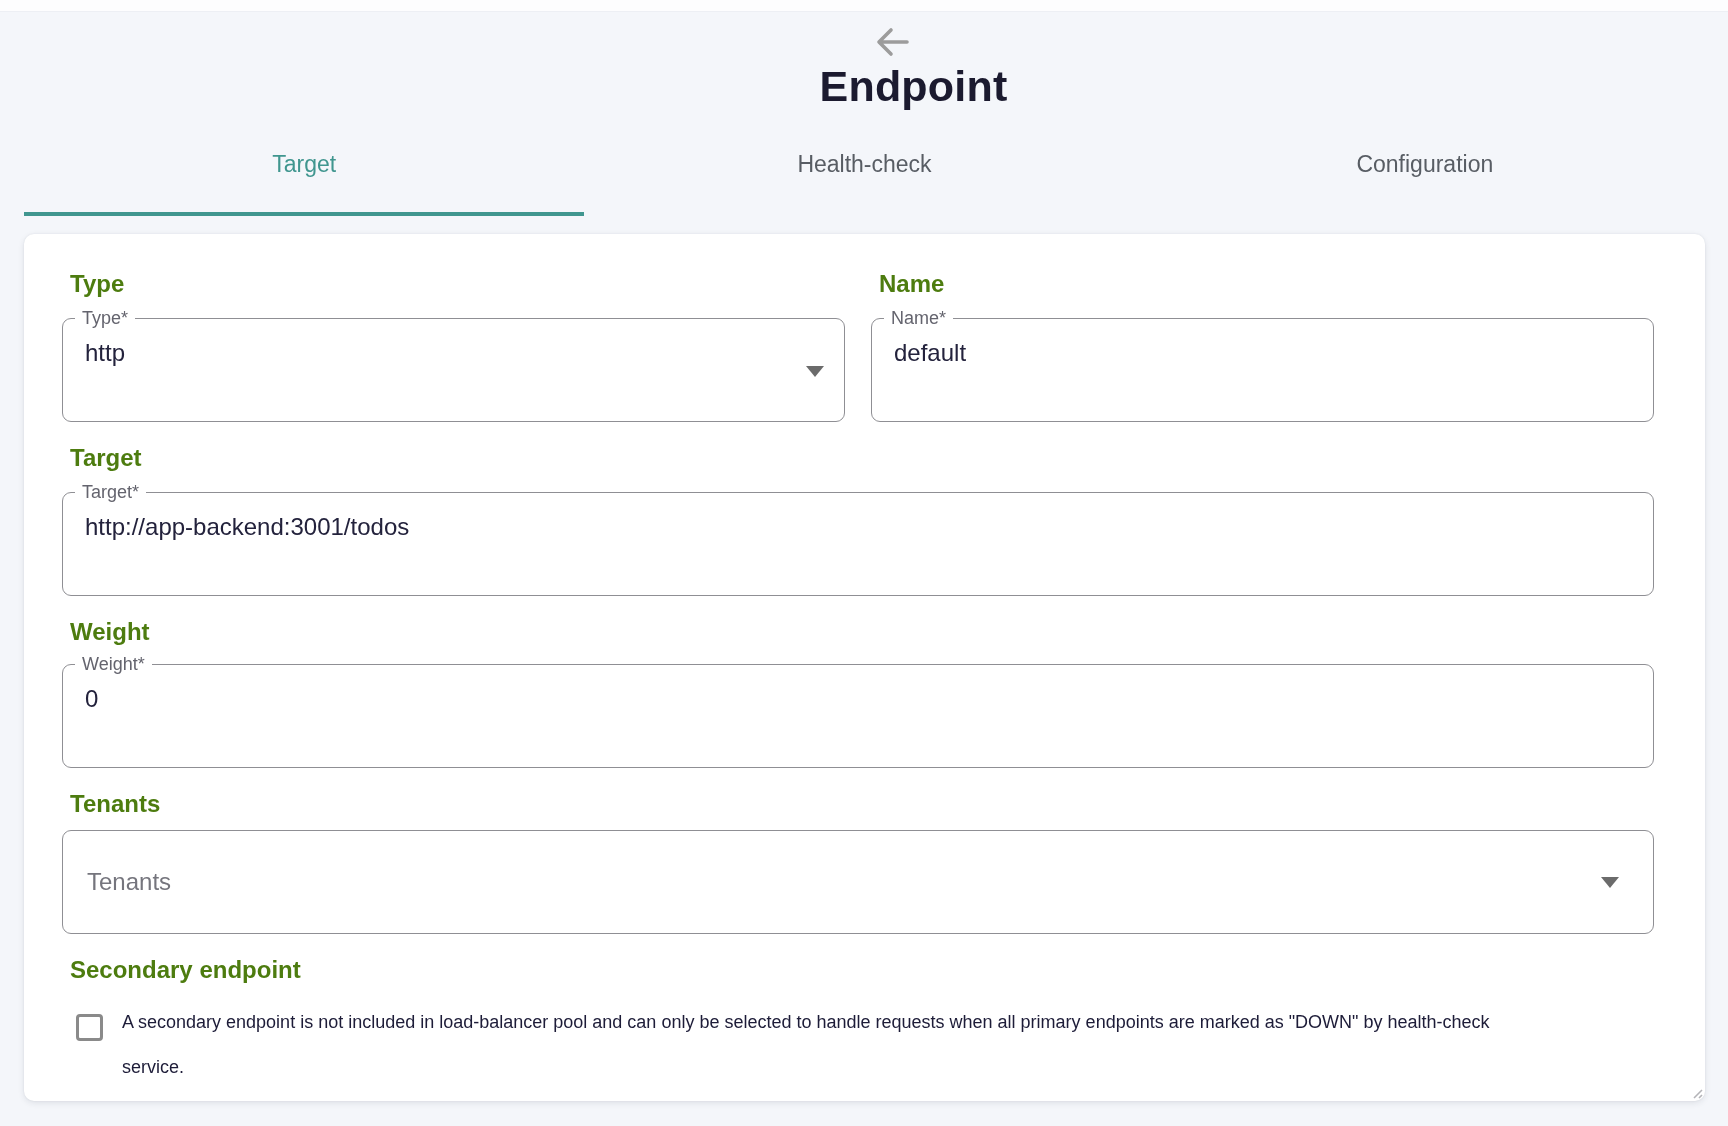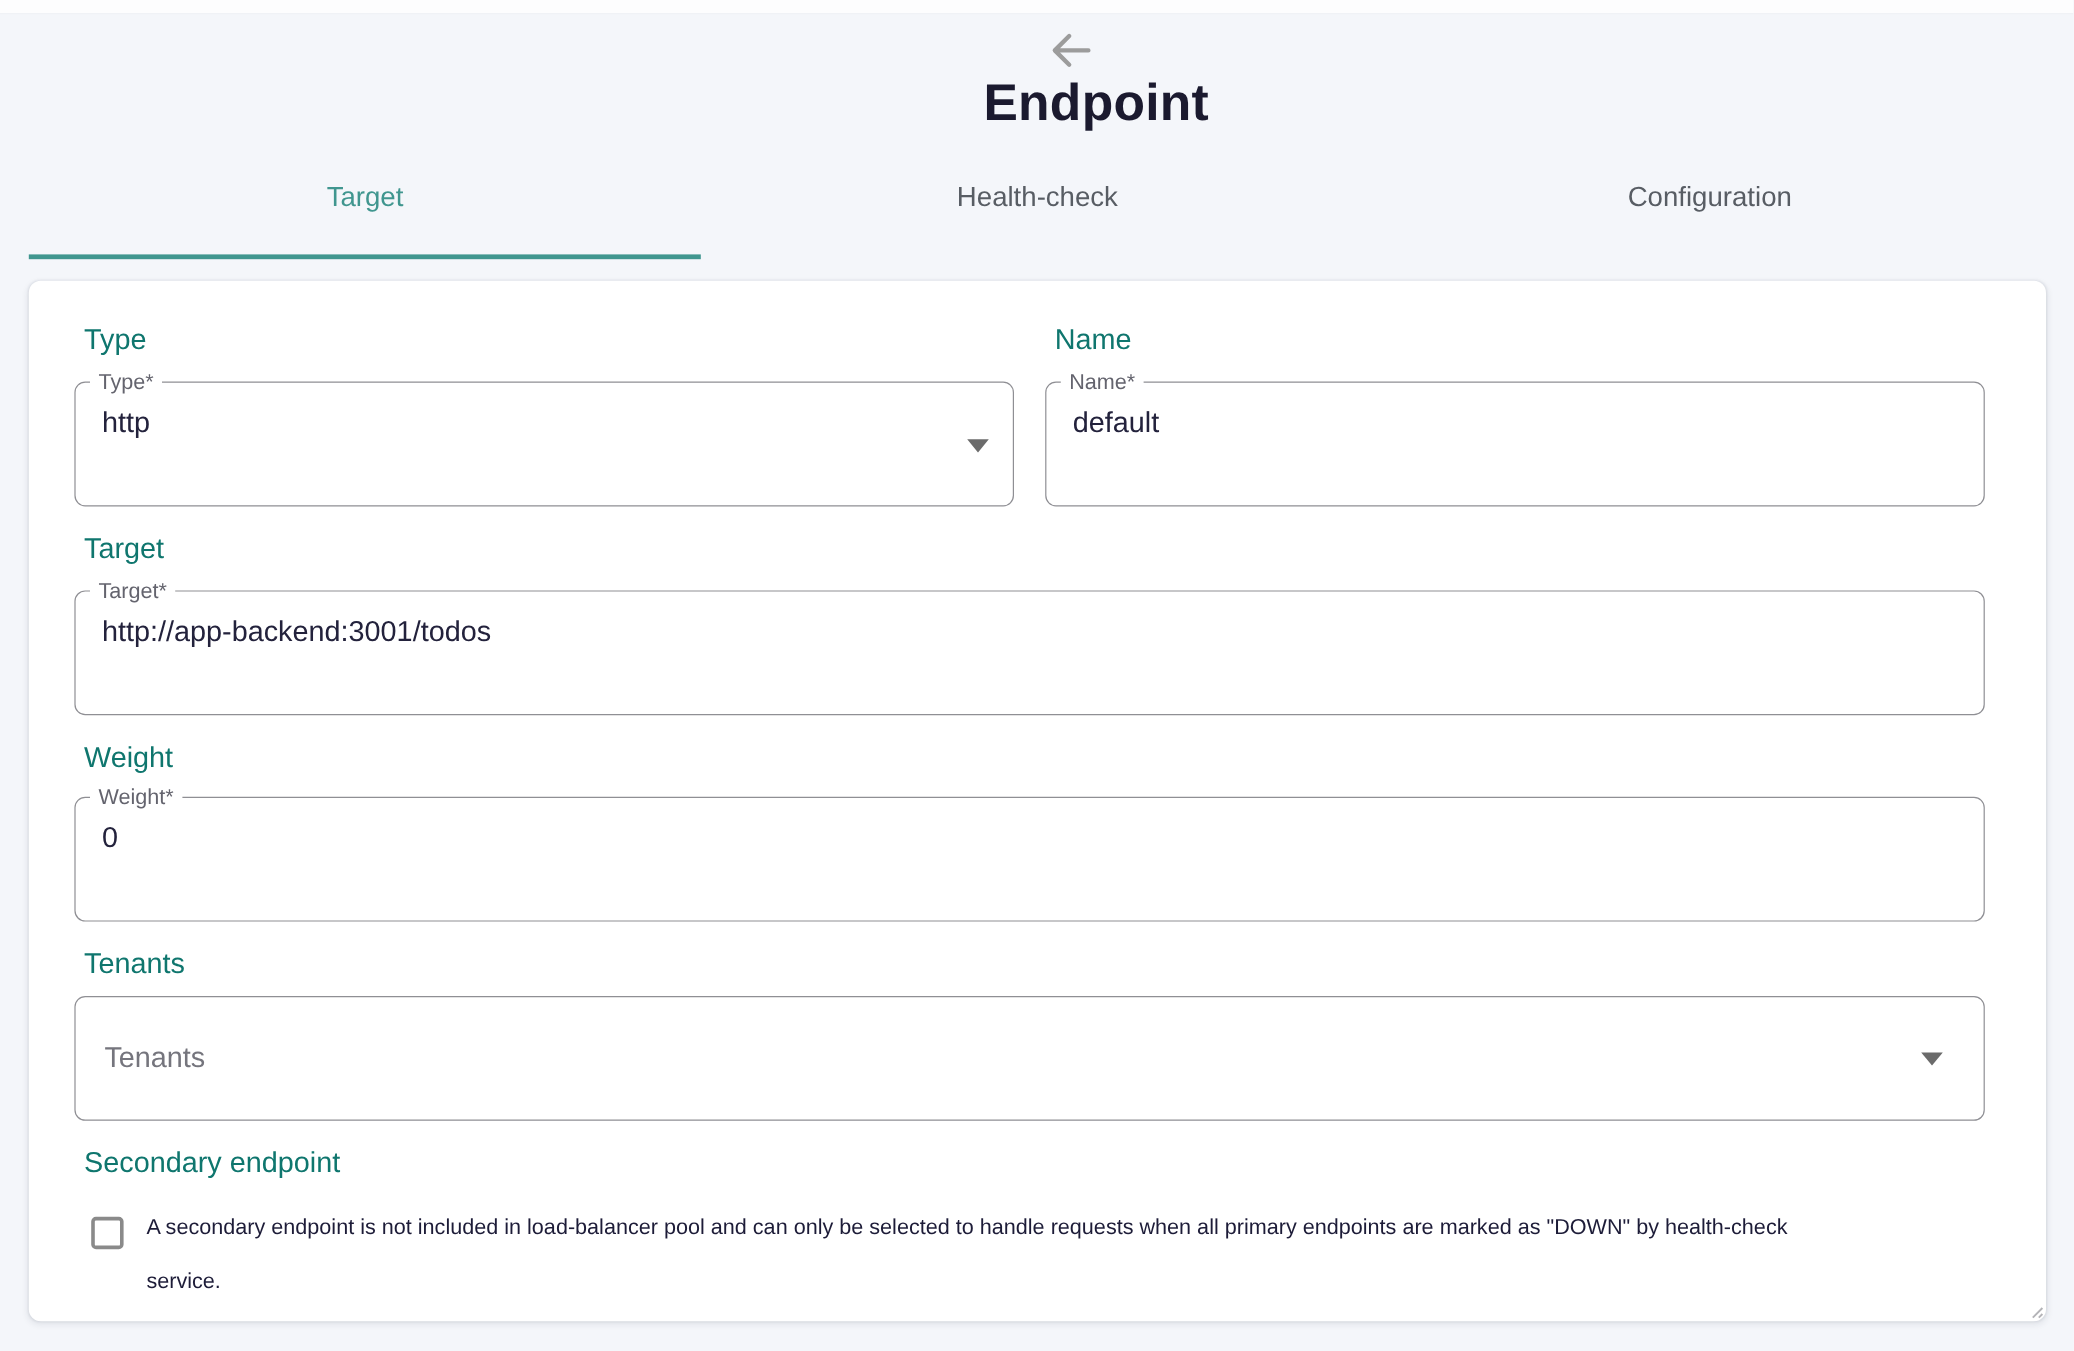--- a/index.html
+++ b/index.html
@@ -65,22 +65,22 @@
     margin: 18px 23px 0 24px;
     height: 867px;
     background: #ffffff;
     border-radius: 10px;
     box-shadow: 0 2px 6px rgba(30,40,60,0.10), 0 0 2px rgba(30,40,60,0.08);
     padding: 38px 51px 0 38px;
   }
   .section-label {
     margin: 0 0 0 8px;
     font-size: 24px;
-    font-weight: 400;
-    color: #0f766e;
+    font-weight: 700;
+    color: #4d7c0f;
     line-height: 24px;
   }
   .row-two-col { display: flex; gap: 26px; }
   .col { flex: 1 1 0; min-width: 0; }
   .mat-field {
     position: relative;
     margin-top: 22px;
     height: 104px;
     border: 1px solid #8f8f94;
     border-radius: 9px;

